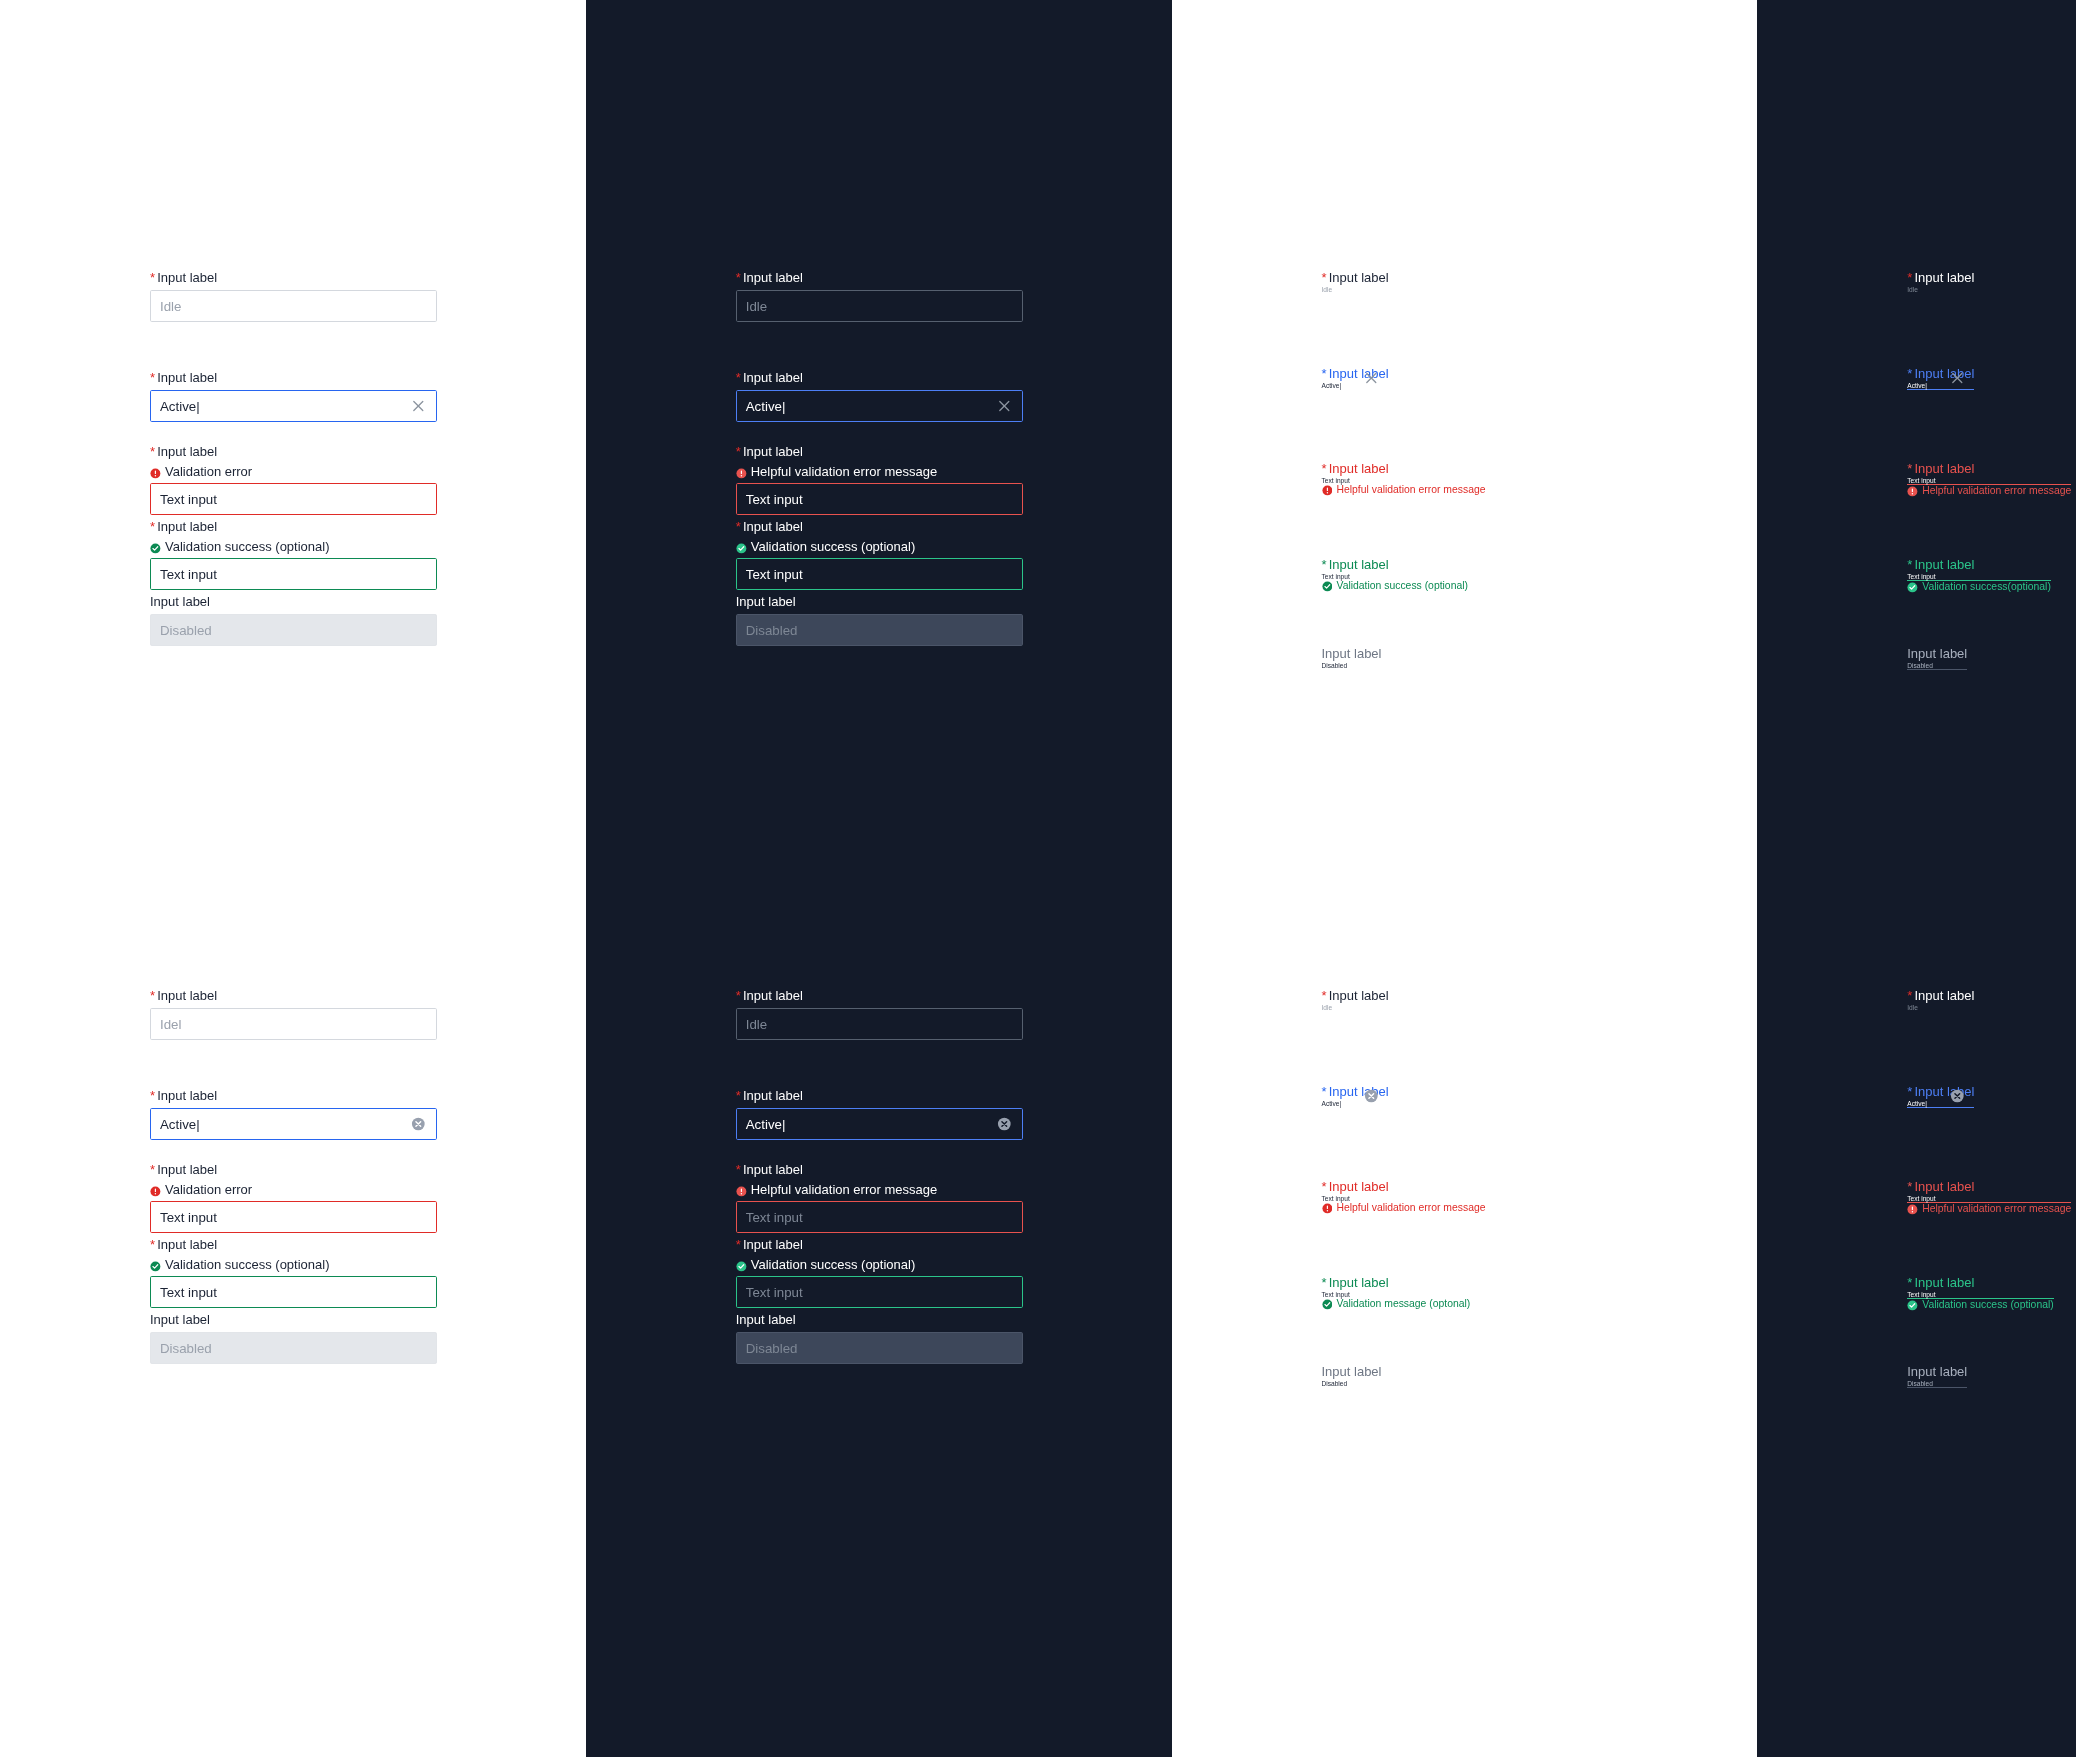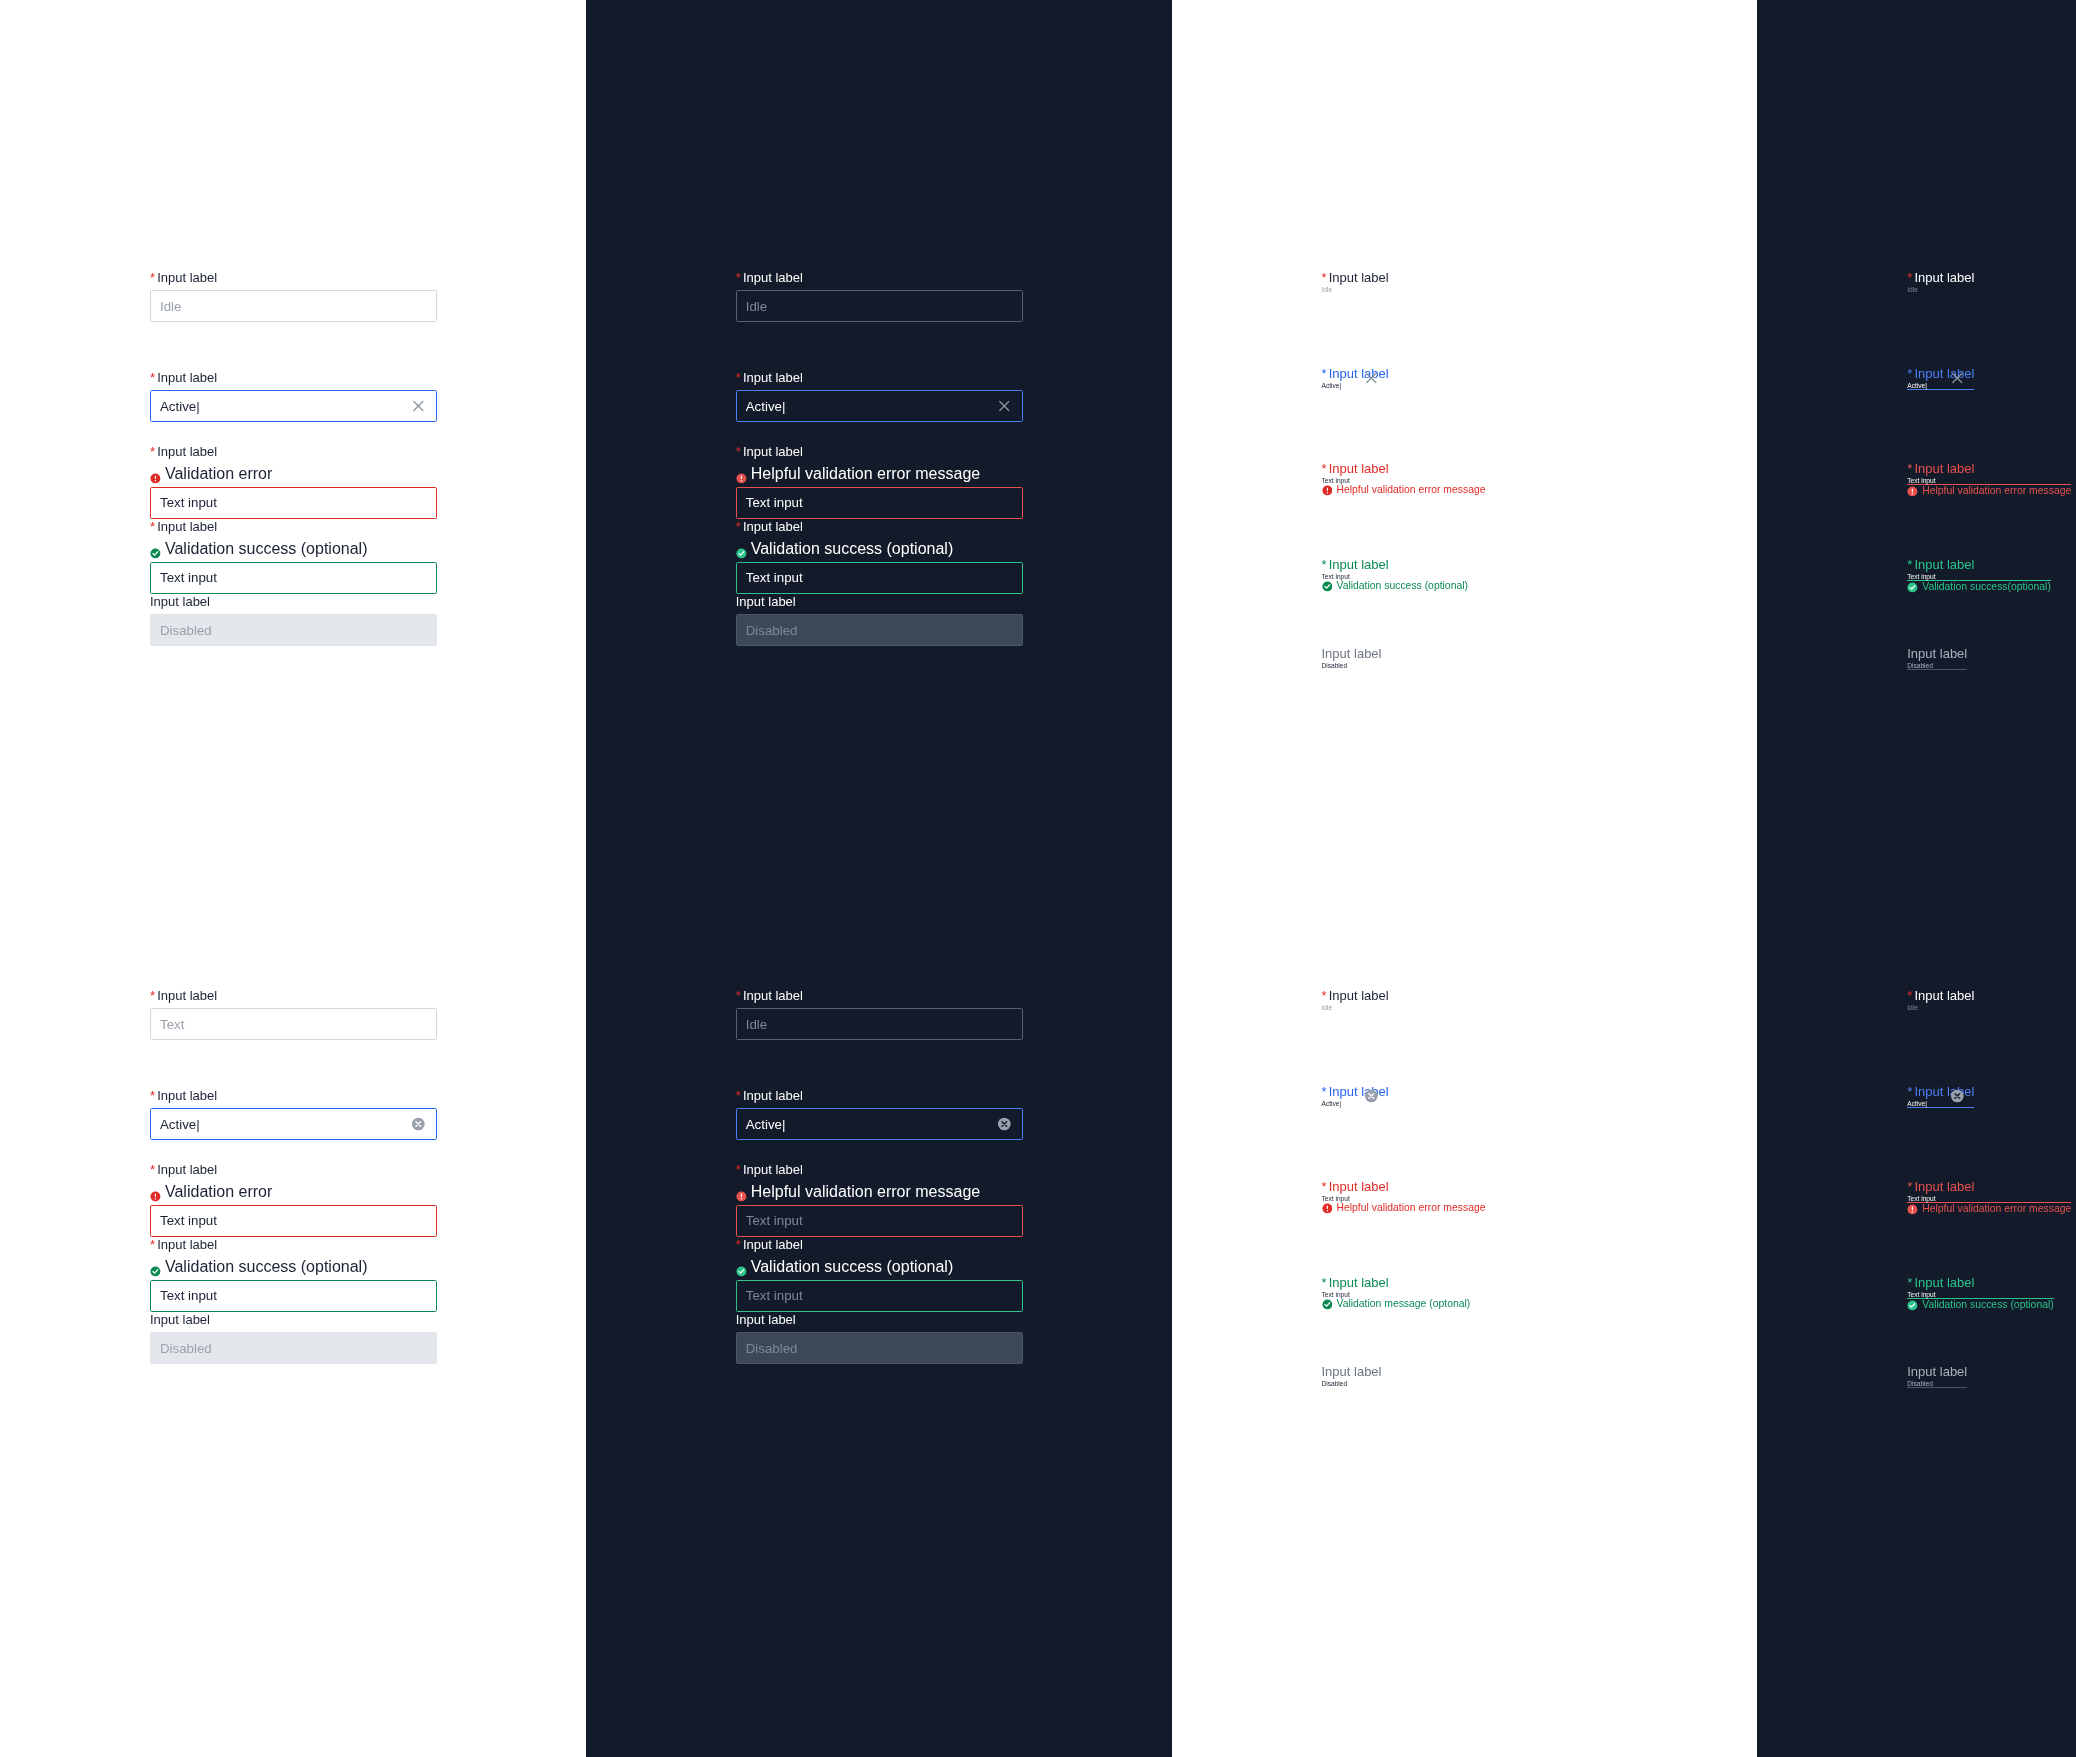--- a/index.html
+++ b/index.html
@@ -76,21 +76,21 @@
   .dark .lbl.blue{color:#4D7FF5 !important;}
   .lbl.red{color:#E02B27 !important;}
   .dark .lbl.red{color:#E8524E !important;}
   .lbl.green{color:#0C8A53 !important;}
   .dark .lbl.green{color:#2BC48A !important;}
   .lbl.grey{color:#6E7684 !important;}
   .dark .lbl.grey{color:#A8B0BE !important;}
   .lbl.blue .ast,.lbl.red .ast,.lbl.green .ast{color:inherit;}
 
   
-  .msg{display:flex;align-items:center;font-size:16px;line-height:1.2;white-space:nowrap;}
+  .msg{display:flex;align-items:center;font-size:13px;line-height:1.2;white-space:nowrap;}
   .msg .ic{width:10.8px;height:10.8px;flex:0 0 10.8px;margin-right:4.2px;display:inline-block;}
   .light .msg{color:#1B2334;}
   .dark  .msg{color:#FFFFFF;}
   .msg.small{font-size:10.4px;}
   .msg.redtxt{color:#E02B27;}
   .dark .msg.redtxt{color:#E8524E;}
   .msg.greentxt{color:#0C8A53;}
   .dark .msg.greentxt{color:#2BC48A;}
 
   
@@ -154,21 +154,21 @@
           <div class="lbl  dis"><span>Input label</span></div>
           <div class="box disabled">
             <span class="ph">Disabled</span>
           </div>
         </div>
       </div>
       <div class="group g2" style="position: absolute;">
         <div class="field" style="position: absolute; top: 0px; left: 0px;">
           <div class="lbl "><span class="ast">*</span><span>Input label</span></div>
           <div class="box">
-            <span class="ph">Text</span>
+            <span class="ph">Idel</span>
           </div>
         </div>
         <div class="field" style="position: absolute; top: 100px; left: 0px;">
           <div class="lbl "><span class="ast">*</span><span>Input label</span></div>
           <div class="box focus">
             <span class="">Active|</span>
             <span class="clear">
               <svg viewBox="0 0 24 24">
                 <circle cx="12" cy="12" r="9.2" fill="#98A0AE"></circle>
                 <path d="M8.6 8.6 L15.4 15.4 M15.4 8.6 L8.6 15.4" stroke="#FFFFFF" stroke-width="2.1" stroke-linecap="round" fill="none"></path>

